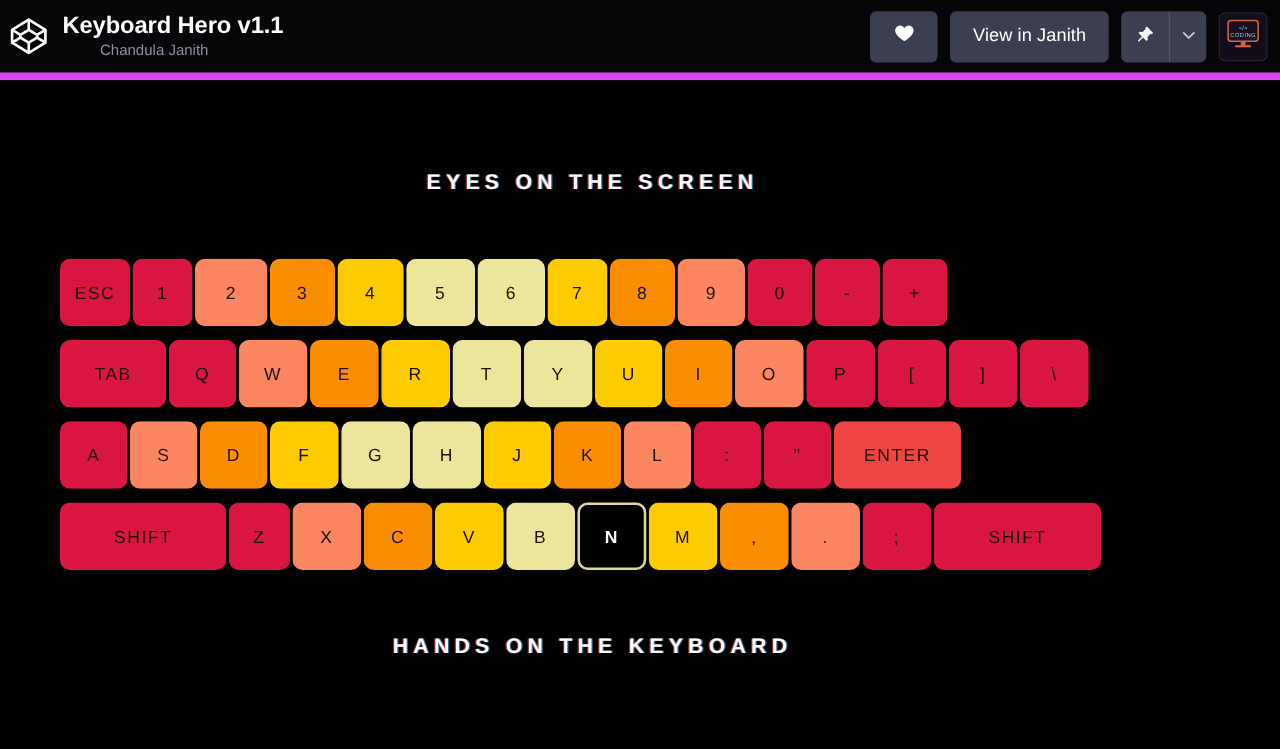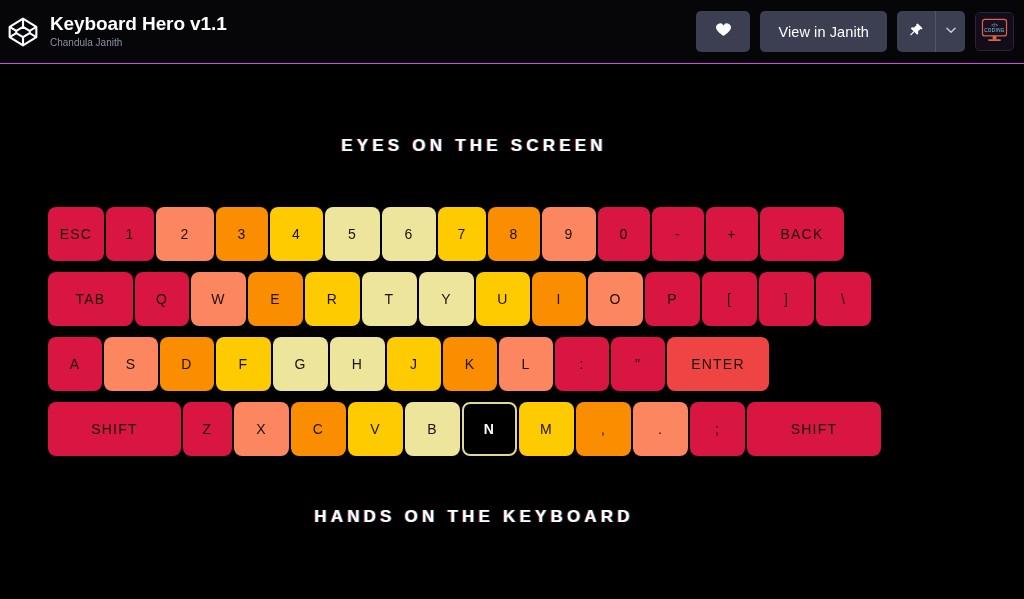--- a/index.html
+++ b/index.html
@@ -9,21 +9,21 @@
     font-family: "Liberation Sans", sans-serif;
     overflow: hidden;
   }
 
   
   .header {
     position: relative;
     height: 64px;
     width: 1024px;
     background: #060608;
-    border-bottom: 1px solid #d946ef;
+    border-bottom: 6px solid #d946ef;
     display: flex;
     align-items: center;
     padding: 0 10px 0 6px;
   }
   .brand {
     display: flex;
     align-items: center;
     gap: 10px;
     flex: 0 0 auto;
   }
@@ -36,22 +36,23 @@
   .brand-text { display: flex; flex-direction: column; justify-content: center; }
   .pen-title {
     color: #ffffff;
     font-size: 19px;
     font-weight: bold;
     line-height: 22px;
     letter-spacing: -0.1px;
   }
   .pen-author {
     color: #8a90a3;
-    font-size: 10px;
+    font-size: 12px;
     line-height: 16px;
+    margin-left: 30px;
   }
 
   .header-actions {
     margin-left: auto;
     display: flex;
     align-items: center;
     gap: 10px;
   }
   .btn {
     background: #3c3f52;
@@ -232,21 +233,20 @@
         <div class="key" style="width: 52px; background: rgb(250, 142, 0);">3</div>
         <div class="key" style="width: 53px; background: rgb(253, 203, 0);">4</div>
         <div class="key" style="width: 55px; background: rgb(237, 229, 155);">5</div>
         <div class="key" style="width: 54px; background: rgb(237, 229, 155);">6</div>
         <div class="key" style="width: 48px; background: rgb(253, 203, 0);">7</div>
         <div class="key" style="width: 52px; background: rgb(250, 142, 0);">8</div>
         <div class="key" style="width: 54px; background: rgb(252, 134, 96);">9</div>
         <div class="key" style="width: 52px; background: rgb(216, 22, 65);">0</div>
         <div class="key" style="width: 52px; background: rgb(216, 22, 65);">-</div>
         <div class="key" style="width: 52px; background: rgb(216, 22, 65);">+</div>
-        <div class="key" style="width: 84px; background: rgb(216, 22, 65);">BACK</div>
       </div>
       <div class="krow">
         <div class="key" style="width: 85px; background: rgb(216, 22, 65);">TAB</div>
         <div class="key" style="width: 54px; background: rgb(216, 22, 65);">Q</div>
         <div class="key" style="width: 55px; background: rgb(252, 134, 96);">W</div>
         <div class="key" style="width: 55px; background: rgb(250, 142, 0);">E</div>
         <div class="key" style="width: 55px; background: rgb(253, 203, 0);">R</div>
         <div class="key" style="width: 55px; background: rgb(237, 229, 155);">T</div>
         <div class="key" style="width: 55px; background: rgb(237, 229, 155);">Y</div>
         <div class="key" style="width: 54px; background: rgb(253, 203, 0);">U</div>

